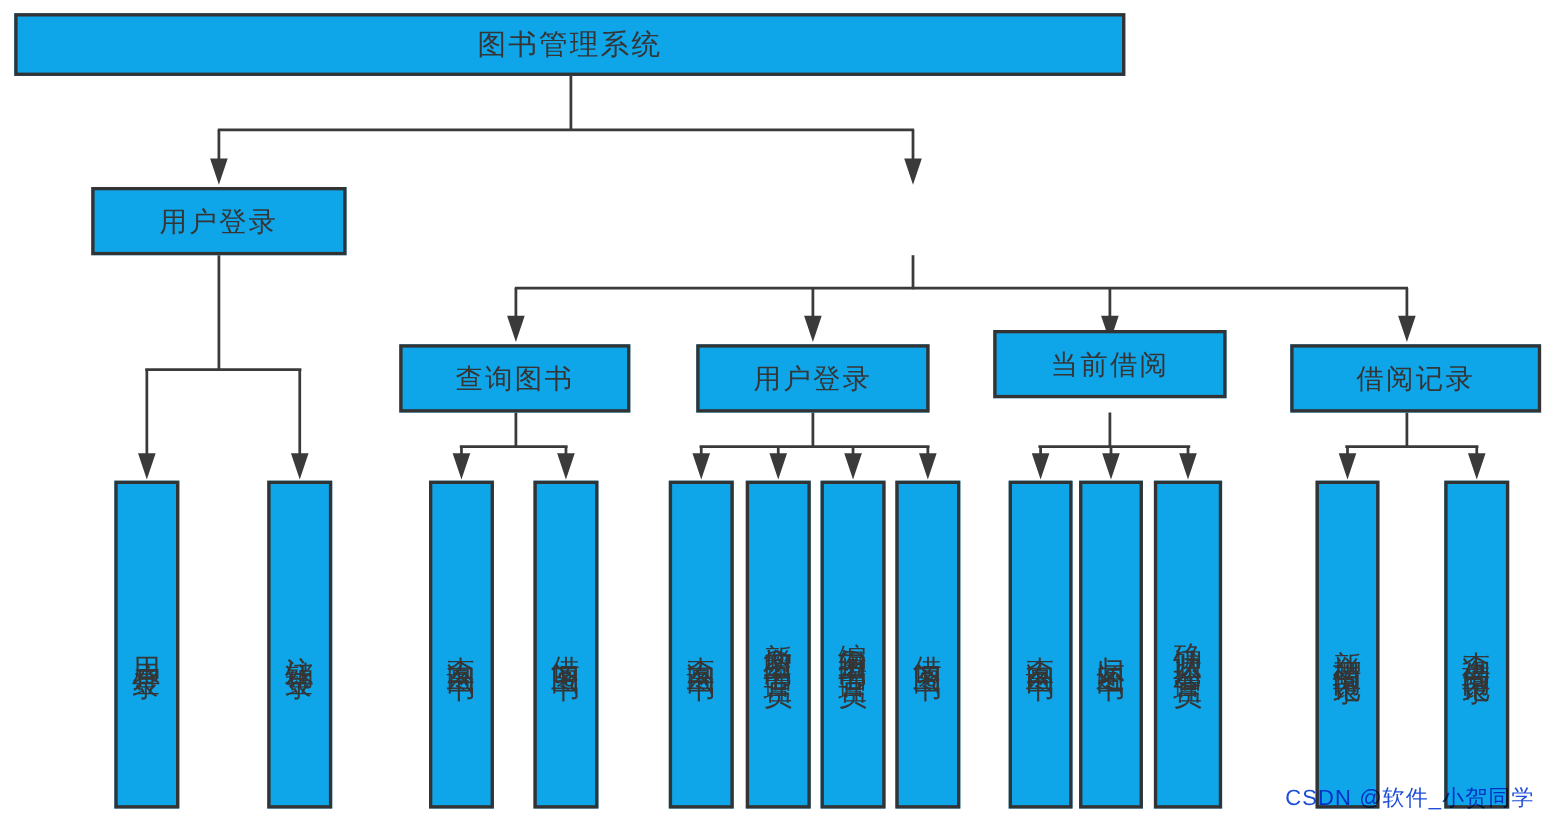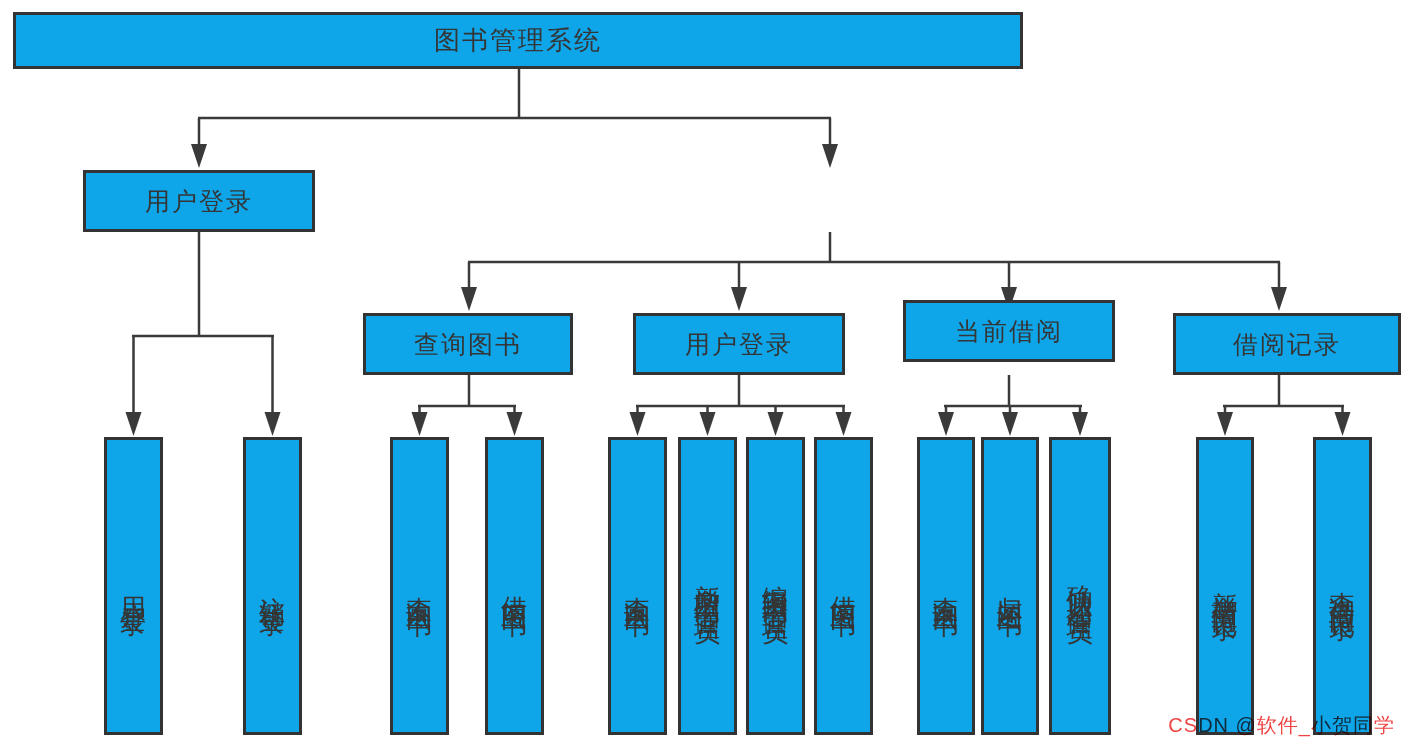--- a/index.html
+++ b/index.html
@@ -27,21 +27,21 @@
     text-orientation:mixed;
     font-size:26px;
     letter-spacing:5px;
     top:437px;height:298px;width:59px;
     line-height:1;
   }
   .watermark{
     position:absolute;
     top:712px;right:10px;
     font-size:20px;
-    color:#ef4444;
+    color:#1d4ed8;
     mix-blend-mode:multiply;
     z-index:3;
     letter-spacing:1px;
     white-space:nowrap;
   }
   
   #n-root{left:13px;top:12px;width:1010px;height:57px;}
   #n-user-login{left:83px;top:170px;width:232px;height:62px;}
   #n-book-mgmt{left:713px;top:170px;width:234px;height:62px;}
   #n-new-book{left:363px;top:313px;width:210px;height:62px;}

